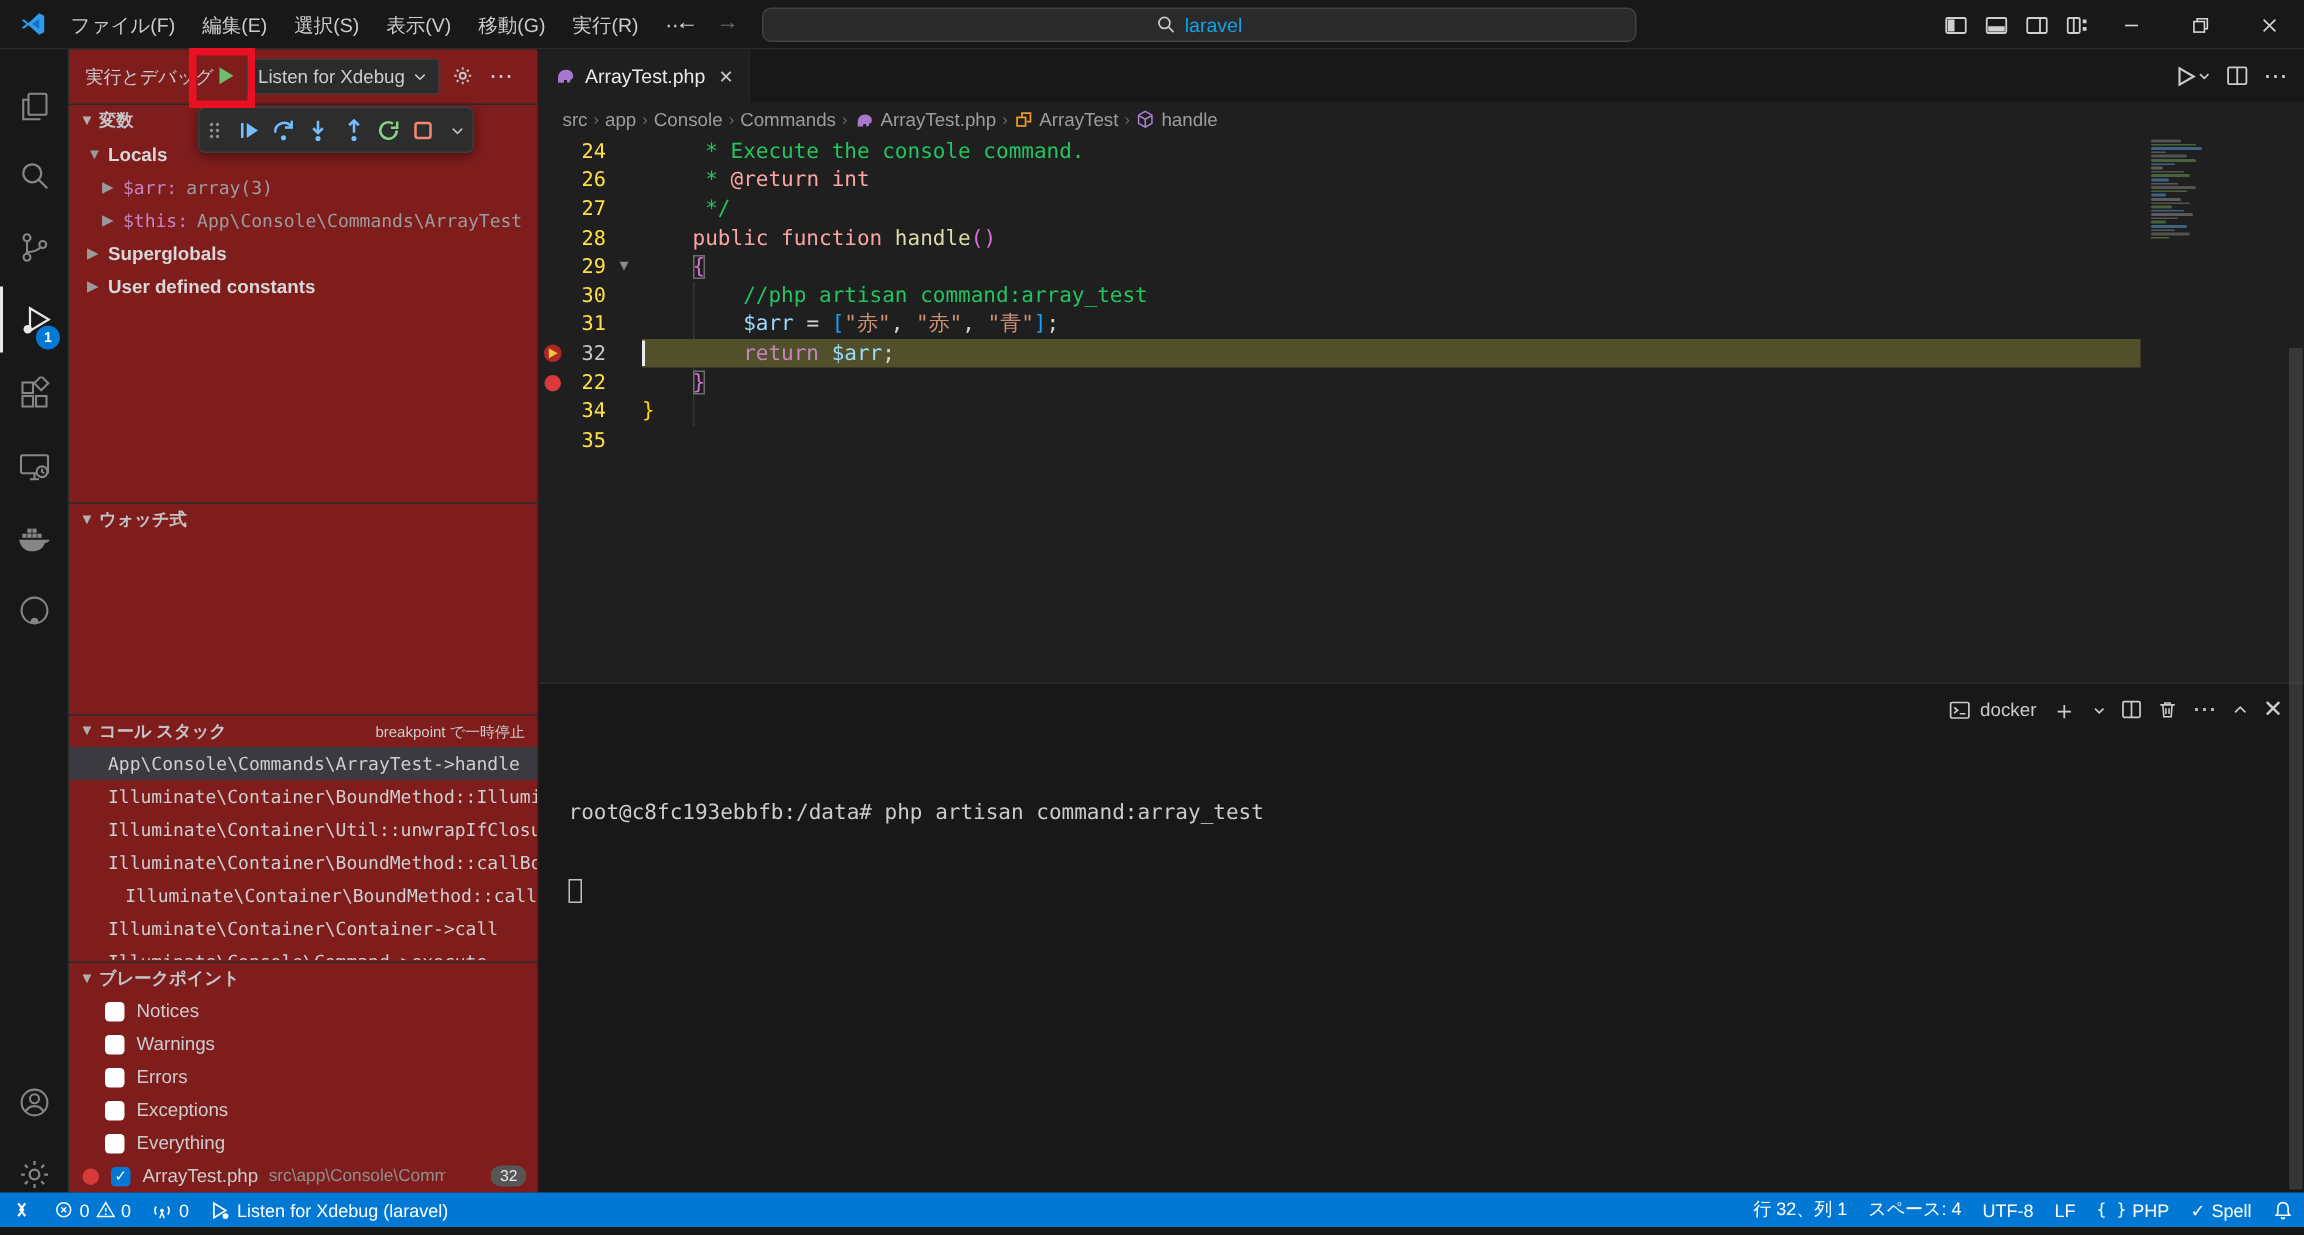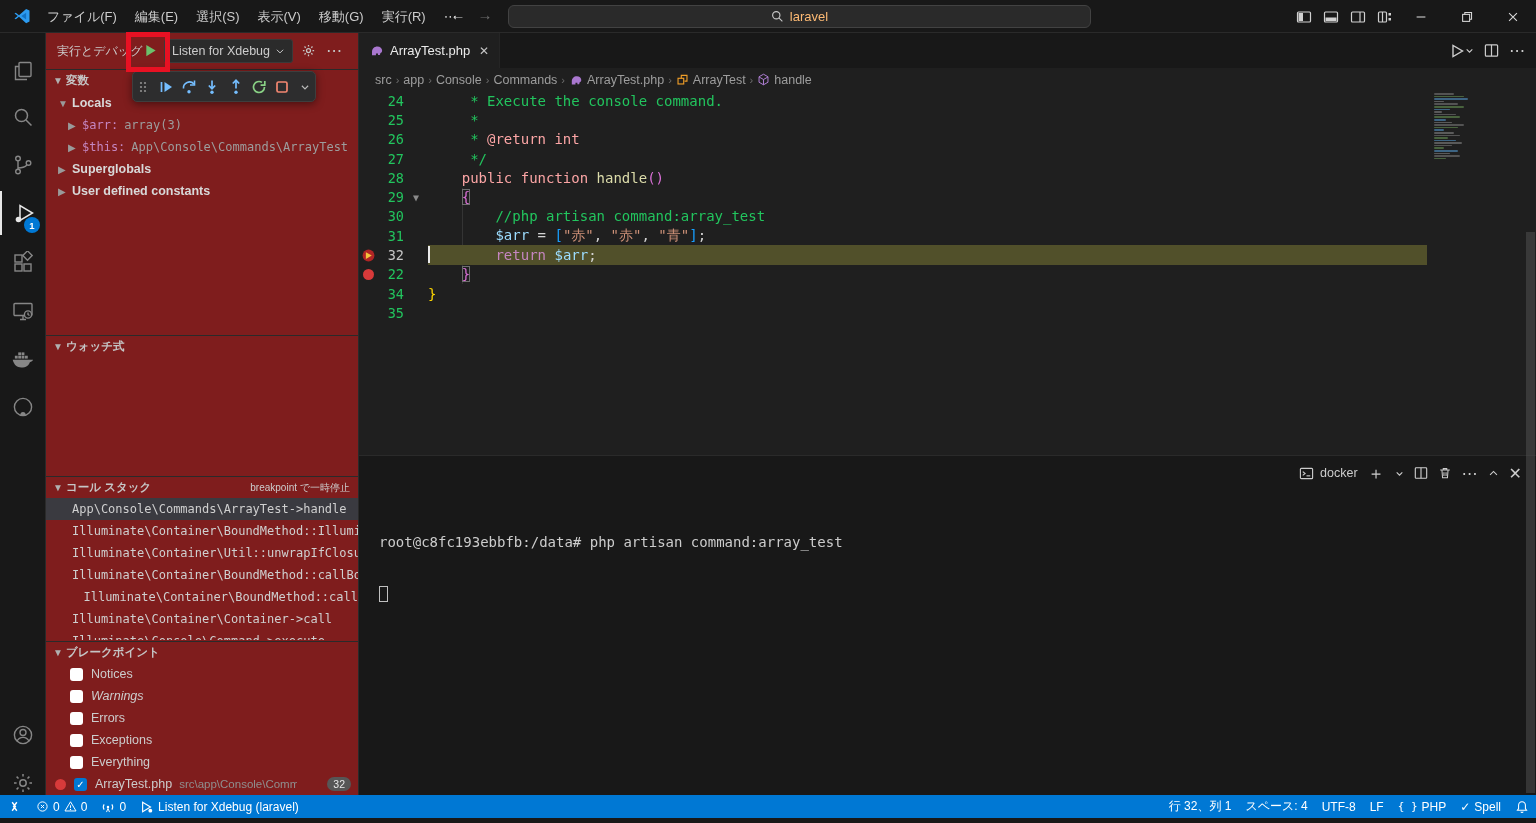--- a/index.html
+++ b/index.html
@@ -8,21 +8,21 @@
   .screen { position:relative; width:1536px; height:823px; background:#1f1f1f; overflow:hidden; }
   svg { display:block; }
 
   
   .titlebar { position:absolute; left:0; top:0; width:1536px; height:33px; background:#181818; border-bottom:1px solid #2a2a2a; }
   .logo { position:absolute; left:13px; top:7px; }
   .menus { position:absolute; left:38px; top:0; height:33px; display:flex; align-items:center; font-size:13px; color:#cccccc; }
   .menu-item { padding:3px 9px; border-radius:5px; white-space:nowrap; }
   .nav-arrow { position:absolute; top:6px; font-size:15px; color:#cfcfcf; width:22px; text-align:center; }
   .nav-arrow.fwd { color:#6e6e6e; }
-  .search-box { position:absolute; left:508px; top:5px; width:583px; height:23px; background:#2a2a2a; border:1px solid #424242; border-radius:6px; display:flex; align-items:center; justify-content:center; gap:6px; font-size:13px; color:#fdba74; }
+  .search-box { position:absolute; left:508px; top:5px; width:583px; height:23px; background:#2a2a2a; border:1px solid #424242; border-radius:6px; display:flex; align-items:center; justify-content:center; gap:6px; font-size:13px; color:#0ea5e9; }
   .tb-icons { position:absolute; right:138px; top:0; height:33px; display:flex; align-items:center; }
   .tb-icons > div { width:27px; height:33px; display:flex; align-items:center; justify-content:center; color:#d0d0d0; }
   .win-controls { position:absolute; right:0; top:0; height:33px; display:flex; }
   .win-controls > div { width:46px; height:33px; display:flex; align-items:center; justify-content:center; color:#d8d8d8; }
 
   
   .activitybar { position:absolute; left:0; top:33px; width:46px; height:762px; background:#181818; border-right:1px solid #2a2a2a; }
   .ab-item { position:absolute; left:0; width:46px; height:44px; display:flex; align-items:center; justify-content:center; color:#868686; }
   .ab-item.active { color:#e7e7e7; border-left:2px solid #e7e7e7; }
   .ab-badge { position:absolute; right:6px; bottom:2px; min-width:16px; height:16px; border-radius:9px; background:#0078d4; color:#fff; font-size:9.5px; display:flex; align-items:center; justify-content:center; font-weight:bold; }
@@ -72,21 +72,21 @@
   .editor-actions { position:absolute; right:8px; top:0; height:35px; display:flex; align-items:center; gap:4px; color:#cccccc; }
   .editor-actions > div { display:flex; align-items:center; justify-content:center; height:24px; padding:0 3px; }
 
   .breadcrumbs { position:absolute; left:359px; top:68px; right:0; height:23px; background:#1f1f1f; display:flex; align-items:center; padding-left:16px; font-size:12.5px; color:#9d9d9d; gap:4px; white-space:nowrap; }
   .bc-sep { color:#6d6d6d; font-size:11px; }
   .bc-item { display:flex; align-items:center; gap:4px; }
 
   .code-area { position:absolute; left:359px; top:91px; right:0; height:364px; background:#1f1f1f; font-family:"DejaVu Sans Mono","Liberation Mono",monospace; font-size:14px; }
   .code-line { position:relative; height:19.3px; display:flex; align-items:center; white-space:pre; }
   .ln-icons { width:19px; flex:none; display:flex; align-items:center; justify-content:center; height:100%; }
-  .ln-num { width:26px; flex:none; text-align:right; color:#22c55e; font-size:13.5px; }
+  .ln-num { width:26px; flex:none; text-align:right; color:#fde047; font-size:13.5px; }
   .ln-fold { width:24px; flex:none; text-align:center; color:#8a8a8a; font-size:10px; }
   .ln-text { position:relative; z-index:2; }
   .code-line.current .ln-num { color:#c6c6c6; }
   .line-highlight { position:absolute; left:69px; width:999px; top:0; bottom:0; background:#51502a; z-index:1; }
   .cursor { position:absolute; left:69px; top:1px; width:2px; height:17px; background:#eaeaea; z-index:3; }
   .indent-guide { position:absolute; left:103px; top:97px; height:96px; border-left:1px solid #343434; z-index:1; }
   .tok-comment{color:#22c55e} .tok-keyword{color:#fca5a5} .tok-function{color:#dcdcaa}
   .tok-variable{color:#9cdcfe} .tok-string{color:#ce9178} .tok-control{color:#c586c0}
   .tok-plain{color:#d4d4d4} .tok-bracket1{color:#ffd700} .tok-bracket2{color:#da70d6} .tok-bracket3{color:#179fff}
   .tok-match{ outline:1px solid #6e6e6e; outline-offset:-1px; }
@@ -343,21 +343,21 @@
 
     <div class="sec-header" style="top:608px">
       <span class="chev">▼</span>
       <span>ブレークポイント</span>
     </div>
     <div id="breakpoint-rows">
         <div class="bp-row" style="top: 630px;">
           <span class="checkbox"></span>
           <span>Notices</span>
         </div>
-        <div class="bp-row" style="top: 652px; font-style: italic;">
+        <div class="bp-row" style="top: 652px;">
           <span class="checkbox"></span>
           <span>Warnings</span>
         </div>
         <div class="bp-row" style="top: 674px;">
           <span class="checkbox"></span>
           <span>Errors</span>
         </div>
         <div class="bp-row" style="top: 696px;">
           <span class="checkbox"></span>
           <span>Exceptions</span>
@@ -506,21 +506,20 @@
           </svg>
         </span>
         <span>handle</span>
       </span>
     </div>
 
   <div class="code-area">
     <div class="indent-guide"></div>
     <div id="code-lines">
         <div class="code-line"><span class="ln-icons"></span><span class="ln-num">24</span><span class="ln-fold"></span><span class="ln-text"><span class="tok-comment">     * Execute the console command.</span></span></div>
-        <div class="code-line"><span class="ln-icons"></span><span class="ln-num">25</span><span class="ln-fold"></span><span class="ln-text"><span class="tok-comment">     *</span></span></div>
         <div class="code-line"><span class="ln-icons"></span><span class="ln-num">26</span><span class="ln-fold"></span><span class="ln-text"><span class="tok-comment">     * </span><span class="tok-keyword">@return int</span></span></div>
         <div class="code-line"><span class="ln-icons"></span><span class="ln-num">27</span><span class="ln-fold"></span><span class="ln-text"><span class="tok-comment">     */</span></span></div>
         <div class="code-line"><span class="ln-icons"></span><span class="ln-num">28</span><span class="ln-fold"></span><span class="ln-text"><span class="tok-plain">    </span><span class="tok-keyword">public function </span><span class="tok-function">handle</span><span class="tok-bracket2">()</span></span></div>
         <div class="code-line"><span class="ln-icons"></span><span class="ln-num">29</span><span class="ln-fold">▼</span><span class="ln-text"><span class="tok-plain">    </span><span class="tok-bracket2 tok-match">{</span></span></div>
         <div class="code-line"><span class="ln-icons"></span><span class="ln-num">30</span><span class="ln-fold"></span><span class="ln-text"><span class="tok-comment">        //php artisan command:array_test</span></span></div>
         <div class="code-line"><span class="ln-icons"></span><span class="ln-num">31</span><span class="ln-fold"></span><span class="ln-text"><span class="tok-plain">        </span><span class="tok-variable">$arr</span><span class="tok-plain"> = </span><span class="tok-bracket3">[</span><span class="tok-string">"赤"</span><span class="tok-plain">, </span><span class="tok-string">"赤"</span><span class="tok-plain">, </span><span class="tok-string">"青"</span><span class="tok-bracket3">]</span><span class="tok-plain">;</span></span></div>
         <div class="code-line current"><div class="line-highlight" style="background: rgb(81, 80, 42);"></div><span class="ln-icons"><svg width="15" height="15" viewBox="0 0 16 16">
               <circle cx="8" cy="8" r="6.3" fill="#b02525"></circle>
               <path d="M5.2 4.4l6.3 3.6-6.3 3.6z" fill="#f3c53c"></path>
             </svg></span><span class="ln-num">32</span><span class="ln-fold"></span><span class="ln-text"><span class="tok-plain">        </span><span class="tok-control">return</span><span class="tok-plain"> </span><span class="tok-variable">$arr</span><span class="tok-plain">;</span></span><div class="cursor"></div></div>

